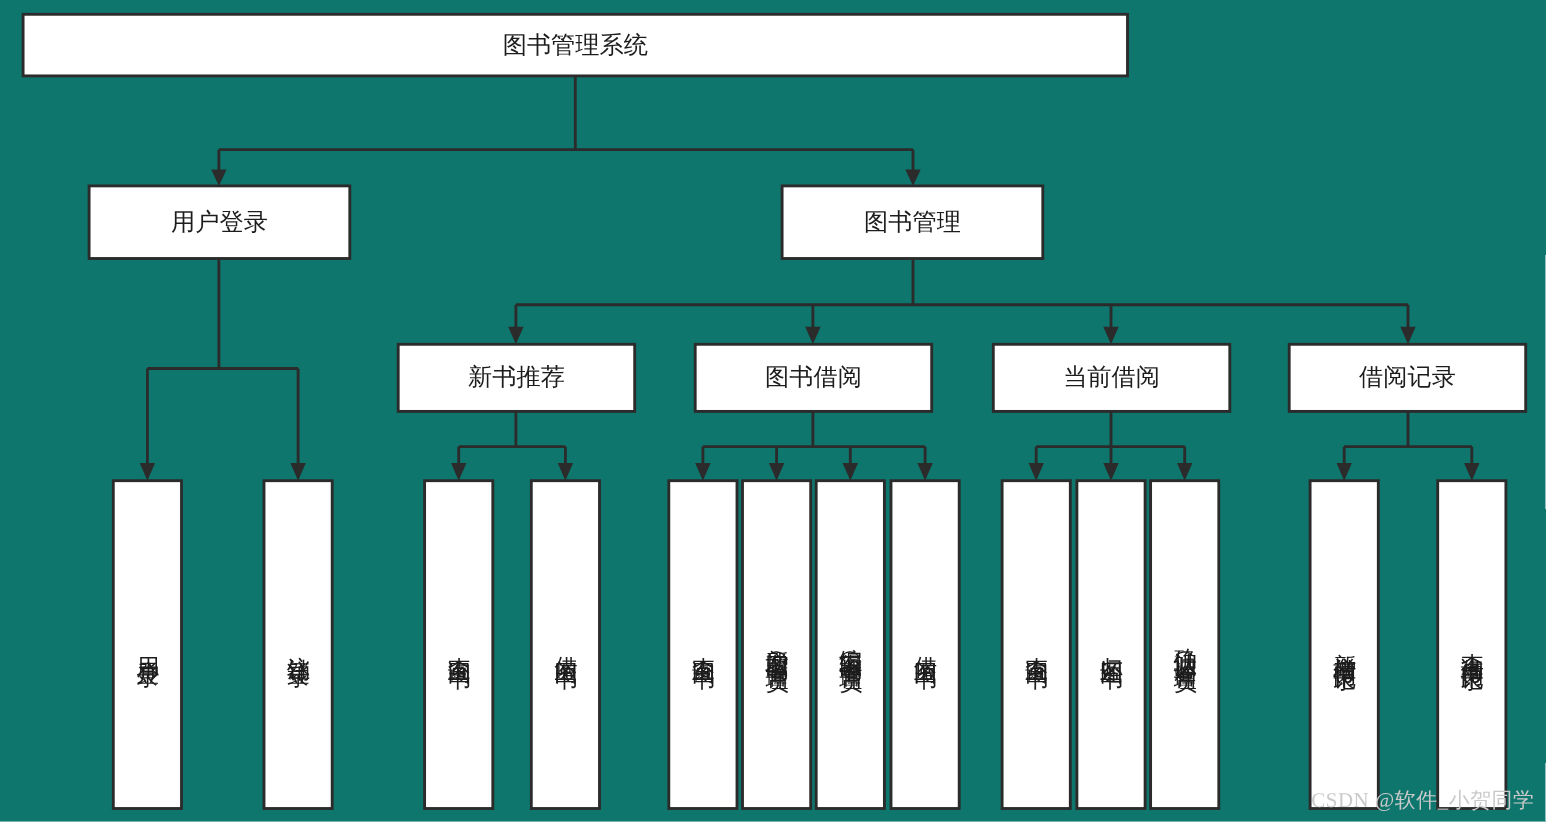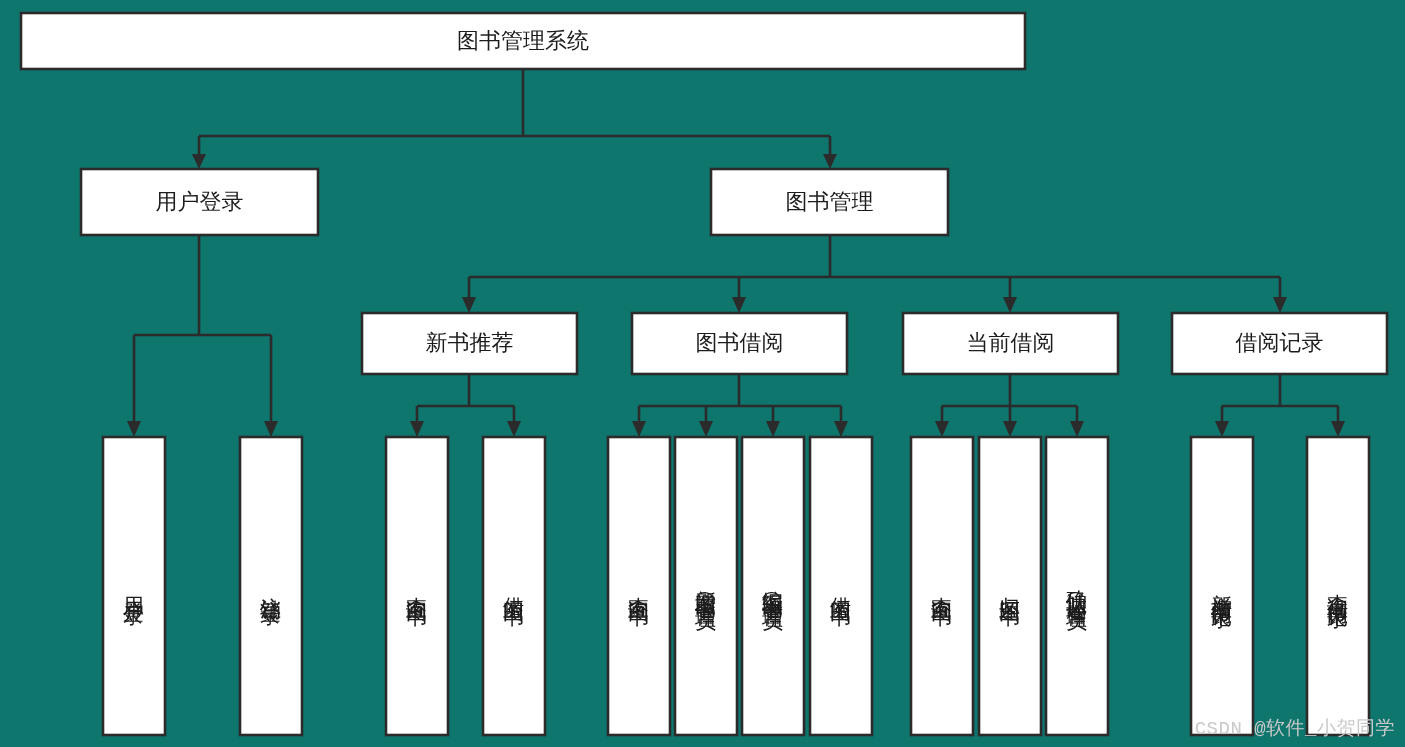--- a/index.html
+++ b/index.html
@@ -59,21 +59,21 @@
     align-items: center;
     justify-content: center;
     white-space: nowrap;
     pointer-events: none;
     user-select: none;
   }
   .watermark {
     position: absolute;
     right: 10px;
     bottom: 6px;
-    font-family: Liberation Mono, monospace;
+    font-family: Liberation Serif, serif;
     font-size: 19px;
     color: #c9c9c9;
     white-space: nowrap;
     letter-spacing: 0.5px;
   }
 </style>
 </head>
 <body>
 
 <div id="diagram-root">

